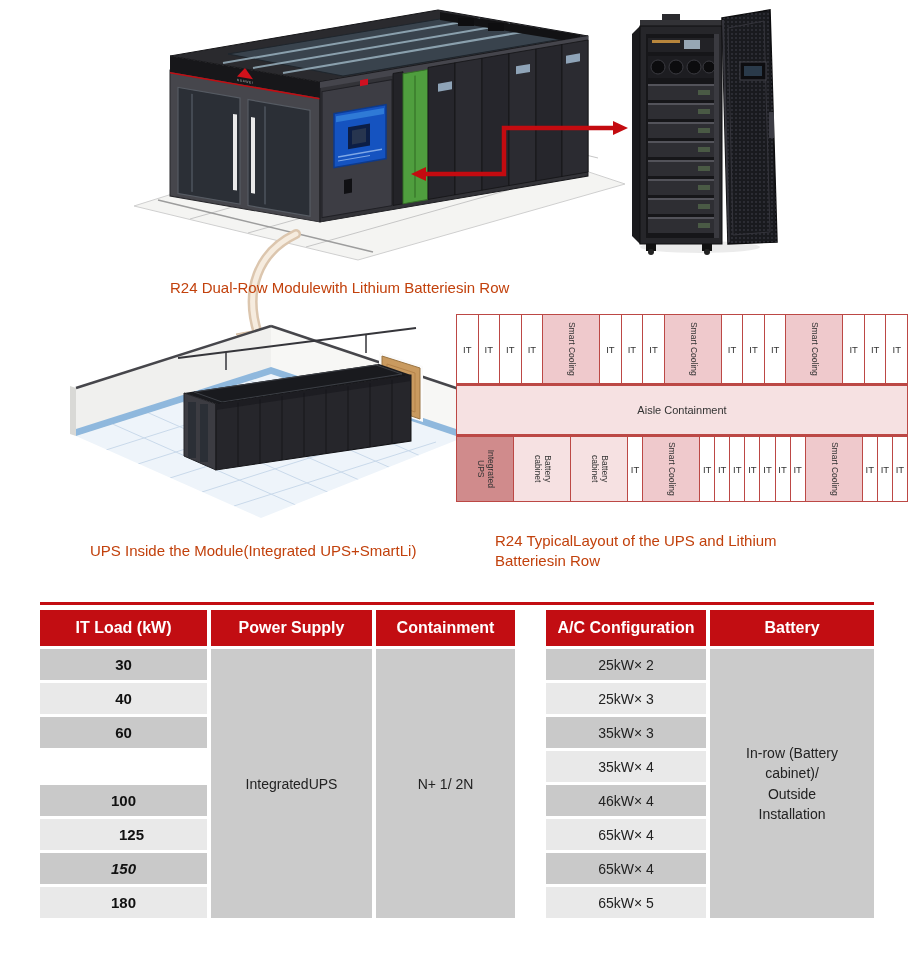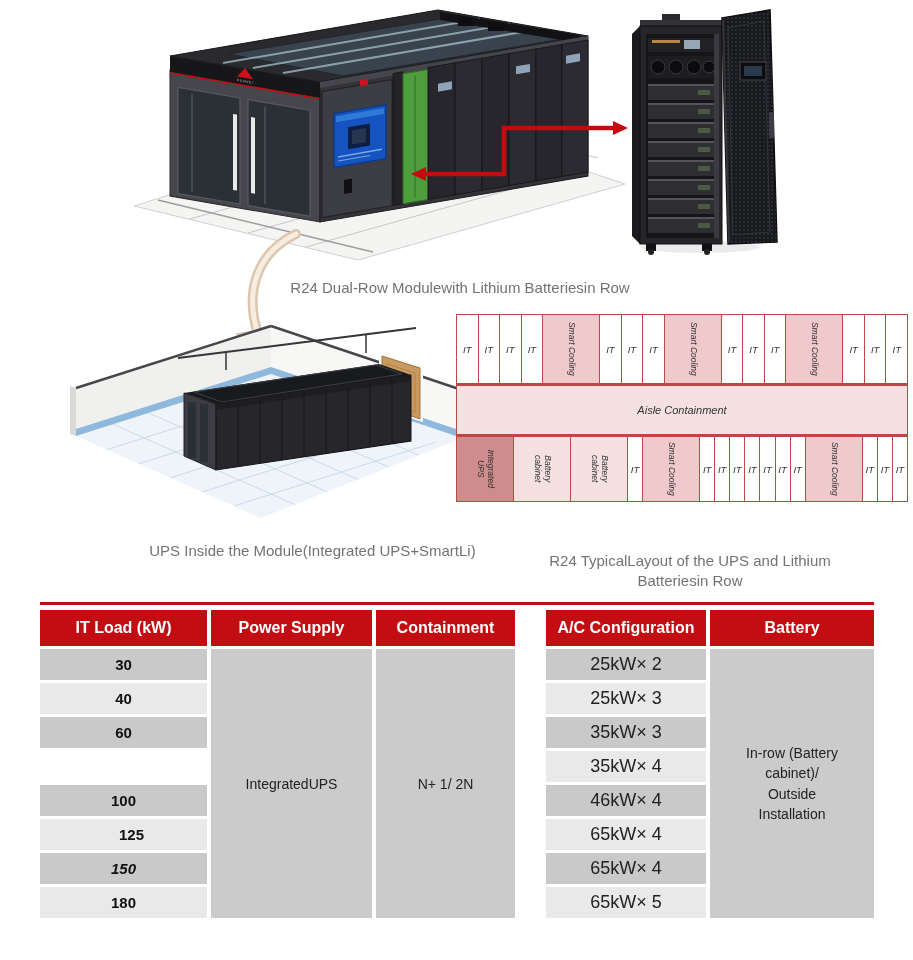--- a/index.html
+++ b/index.html
@@ -1,22 +1,22 @@
 <!DOCTYPE html>
 <html style="--red: #C20D12; --diag-border: #BC4845; --diag-smart: #EFC9CC; --diag-battery: #F6E1E2; --diag-ups: #D08B8C; --diag-aisle: #F6E1E2; --row-dark: #C9C9C9; --row-light: #E9E9E9; --row-merged: #CBCBCB;"><head>
 <meta charset="utf-8">
 <style>
   html,body{margin:0;padding:0;background:#fff;}
   #page{position:relative;width:913px;height:960px;background:#ffffff;overflow:hidden;
         font-family:"Liberation Sans", sans-serif;color:#1c1c1c;}
   .fig{position:absolute;}
-  .caption{position:absolute;text-align:center;color:#737373;font-size:15px;line-height:20px;}
+  .caption{position:absolute;text-align:left;color:#c2410c;font-size:15px;line-height:20px;}
 
   
-  #diagram{position:absolute;left:456px;top:314px;width:452px;font-style:italic;}
+  #diagram{position:absolute;left:456px;top:314px;width:452px;}
   .drow{display:grid;grid-template-columns:repeat(16,1fr);gap:1px;
         background:var(--diag-border);border:1px solid var(--diag-border);}
   .drow.top{height:68px;}
   .drow.bottom{height:64px;}
   .dcell{display:flex;align-items:center;justify-content:center;}
   .dcell.it{background:#ffffff;}
   .dcell.smart{background:var(--diag-smart);}
   .dcell.battery{background:var(--diag-battery);}
   .dcell.ups{background:var(--diag-ups);}
   .dl-h{font-size:9.5px;color:#333;}
@@ -29,21 +29,21 @@
 
   
   #table-rule{position:absolute;left:40px;top:602px;width:834px;height:3px;background:var(--red);}
   #spec-table{position:absolute;left:40px;top:610px;}
   #spec-grid{display:grid;grid-template-columns:167px 161px 139px 23px 160px 164px;
              grid-template-rows:36px repeat(8,31px);column-gap:4px;row-gap:3px;}
   .cell{display:flex;align-items:center;justify-content:center;text-align:center;}
   .head{background:var(--red);color:#fff;font-weight:700;font-size:16px;grid-row:1;}
   .hc1{grid-column:1}.hc2{grid-column:2}.hc3{grid-column:3}.hc4{grid-column:5}.hc5{grid-column:6}
   .itload{font-weight:700;font-size:15px;color:#111;}
-  .ac{font-size:18px;color:#222;}
+  .ac{font-size:14px;color:#222;}
   .dark{background:var(--row-dark);}
   .light{background:var(--row-light);}
   .merged{background:var(--row-merged);font-size:14px;color:#222;grid-row:2 / span 8;}
   #cell-power{grid-column:2;}
   #cell-redundancy{grid-column:3;}
   #cell-battery{grid-column:6;white-space:pre-line;line-height:1.45;text-align:center;}
 </style>
 </head>
 <body>
 
@@ -388,21 +388,21 @@
         <div class="dcell it">
           <span class="dl-h">IT</span>
         </div>
         <div class="dcell it">
           <span class="dl-h">IT</span>
         </div>
       </div>
   </div>
 
   <div class="caption" style="left:90px;top:541px;width:445px;">UPS Inside the Module(Integrated UPS+SmartLi)</div>
-  <div class="caption" style="left:495px;top:551px;width:390px;">
+  <div class="caption" style="left:495px;top:531px;width:390px;">
     <div>R24 TypicalLayout of the UPS and Lithium</div>
     <div>Batteriesin Row</div>
   </div>
 
   <div id="table-rule"></div>
   <div id="spec-table">
     <div id="spec-grid">
       <div class="cell head hc1">IT Load (kW)</div>
       <div class="cell head hc2">Power Supply</div>
       <div class="cell head hc3">Containment</div>

